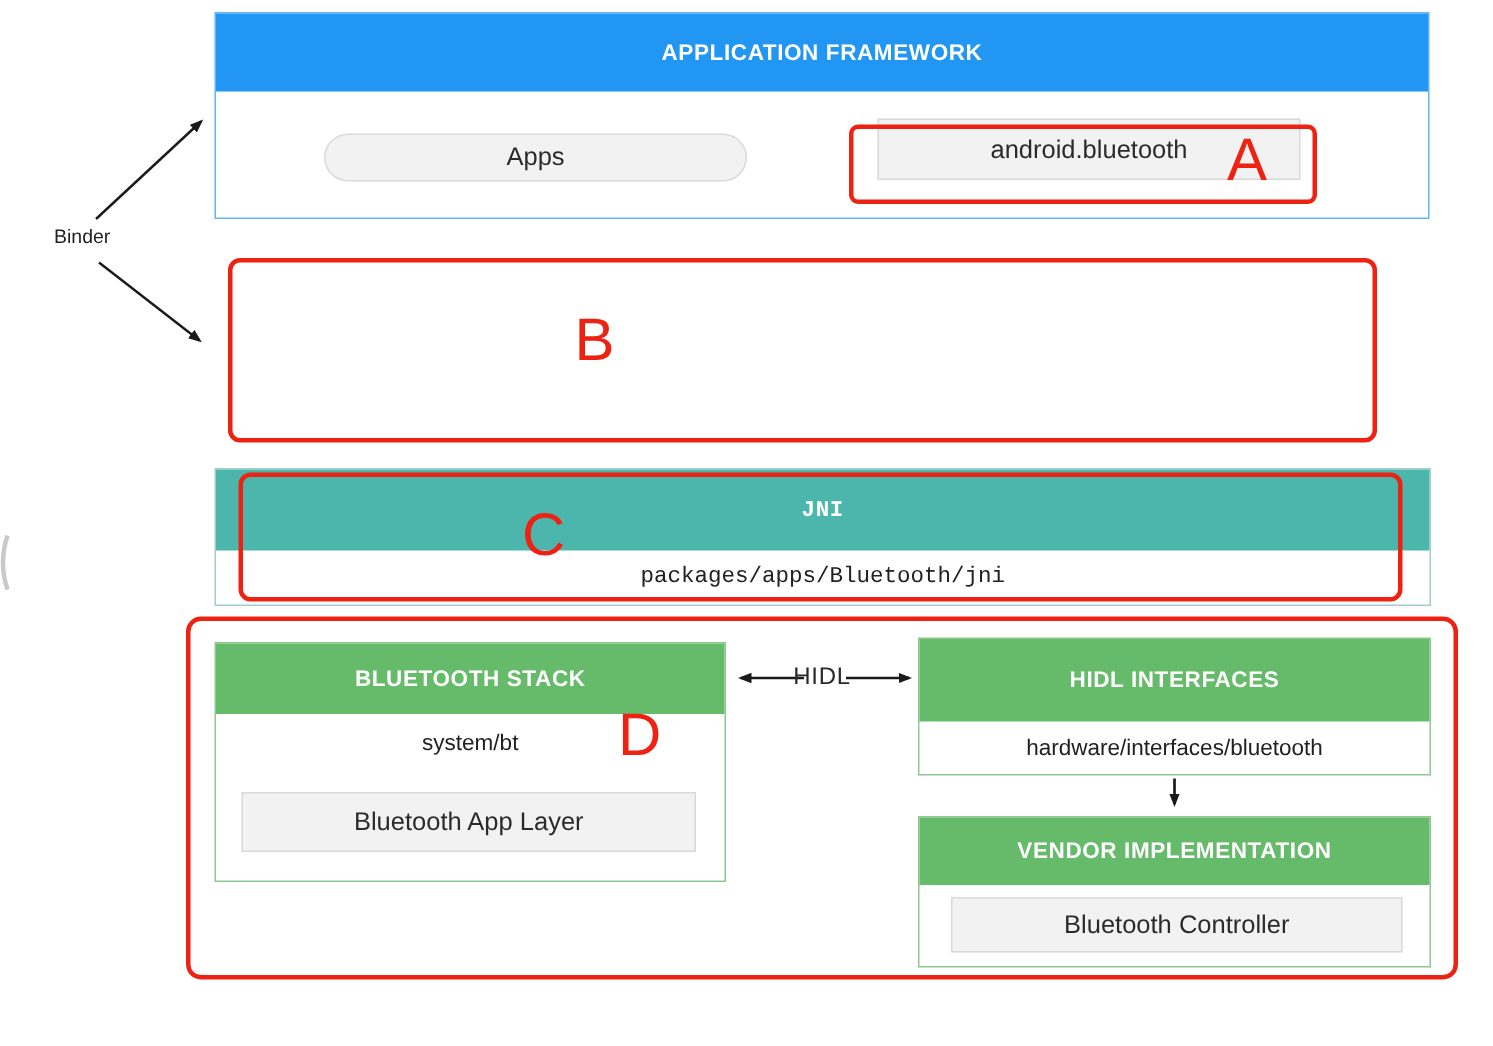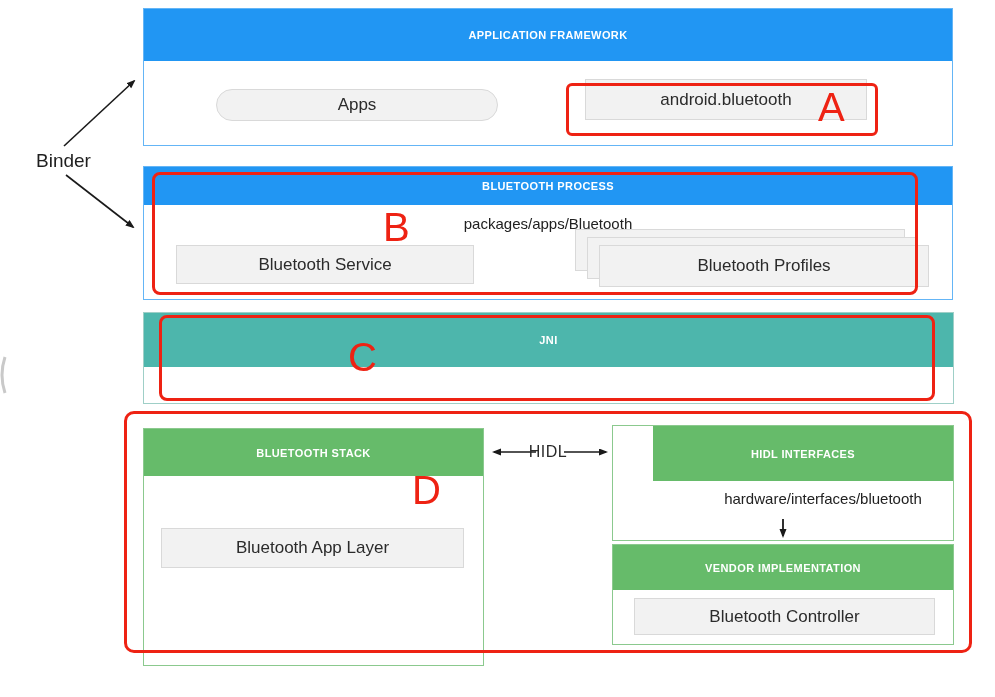--- a/index.html
+++ b/index.html
@@ -3,24 +3,24 @@
 <meta charset="utf-8">
 <style>
   html,body{margin:0;padding:0;background:#fff;}
   #canvas{
     position:relative;width:995px;height:697px;background:#fff;overflow:hidden;
     font-family:"Liberation Sans",sans-serif;color:#212121;
   }
   .container{position:absolute;background:#fff;box-sizing:border-box;}
   .hdr{
     display:flex;align-items:center;justify-content:center;
-    color:#fff;font-weight:bold;font-size:11px;letter-spacing:.4px;
+    color:#fff;font-weight:bold;font-size:15px;letter-spacing:.4px;
   }
   .blue-c{border:1px solid var(--blue_border);}
-  .teal-c{border:1px solid var(--teal_border);}
+  .teal-c{border:1px solid var(--teal_border);font-family:Liberation Mono, monospace;}
   .green-c{border:1px solid var(--green_border);}
   .blue-h{background:var(--blue);}
   .teal-h{background:var(--teal);}
   .green-h{background:var(--green);}
   .box{
     position:absolute;background:var(--box_bg);border:1px solid var(--box_border);
     display:flex;align-items:center;justify-content:center;
     font-size:17px;color:#2b2b2b;box-sizing:border-box;
   }
   .path-text{
@@ -28,21 +28,21 @@
     font-size:15px;color:#212121;
   }
   .red-rect{
     position:absolute;border:3px solid var(--red);border-radius:8px;
     box-sizing:border-box;z-index:5;pointer-events:none;
   }
   .ann-letter{
     position:absolute;color:var(--red);font-size:40px;line-height:1;z-index:6;
   }
   #arrow-layer{position:absolute;left:0;top:0;z-index:4;pointer-events:none;}
-  .small-label{position:absolute;font-size:19px;color:#1f1f1f;}
+  .small-label{position:absolute;font-size:13px;color:#1f1f1f;}
   #hidl-label{
     position:absolute;left:524px;top:443px;width:48px;text-align:center;
     font-size:16px;color:#2a2a2a;letter-spacing:.5px;z-index:4;
   }
   #caption{position:absolute;left:8px;top:656px;font-size:21px;color:#202124;}
   #caption .bold{font-weight:bold;}
 </style>
 </head>
 <body>
 
@@ -63,41 +63,35 @@
     <line x1="783" y1="519" x2="783" y2="536" stroke="#1a1a1a" stroke-width="1.8" marker-end="url(#ah)"></line>
     <path d="M5,357 C1,369 1,381 5,393" stroke="#c9c9c9" stroke-width="3" fill="none"></path>
   </svg>
 
   <div class="container blue-c" style="left:143px;top:8px;width:810px;height:138px;">
     <div class="hdr blue-h" style="height:52px;">APPLICATION FRAMEWORK</div>
     <div class="box" style="left:72px;top:80px;width:282px;height:32px;border-radius:19px;">Apps</div>
     <div class="box" style="left:441px;top:70px;width:282px;height:41px;">android.bluetooth</div>
   </div>
 
-  <div class="container blue-c" style="left:143px;top:166px;width:810px;height:134px;">
-    <div class="hdr blue-h" style="height:38px;">BLUETOOTH PROCESS</div>
-    <div class="path-text" style="top:48px;">packages/apps/Bluetooth</div>
-    <div class="box" style="left:32px;top:78px;width:298px;height:39px;">Bluetooth Service</div>
-    <div class="box" style="left:431px;top:62px;width:330px;height:42px;"></div>
-    <div class="box" style="left:443px;top:70px;width:330px;height:42px;"></div>
-    <div class="box" style="left:455px;top:78px;width:330px;height:42px;">Bluetooth Profiles</div>
-  </div>
 
   <div class="container teal-c" style="left:143px;top:312px;width:811px;height:92px;">
     <div class="hdr teal-h" style="height:54px;">JNI</div>
+    <div class="path-text" style="top:63px;">packages/apps/Bluetooth/jni</div>
   </div>
 
-  <div class="container green-c" style="left:143px;top:428px;width:341px;height:238px;">
+  <div class="container green-c" style="left:143px;top:428px;width:341px;height:160px;">
     <div class="hdr green-h" style="height:47px;">BLUETOOTH STACK</div>
+    <div class="path-text" style="top:58px;">system/bt</div>
     <div class="box" style="left:17px;top:99px;width:303px;height:40px;">Bluetooth App Layer</div>
   </div>
 
   <div id="hidl-label">HIDL</div>
 
-  <div class="container green-c" style="left:612px;top:425px;width:342px;height:116px;padding-left:40px;">
+  <div class="container green-c" style="left:612px;top:425px;width:342px;height:92px;">
     <div class="hdr green-h" style="height:55px;">HIDL INTERFACES</div>
     <div class="path-text" style="top:64px;">hardware/interfaces/bluetooth</div>
   </div>
 
   <div class="container green-c" style="left:612px;top:544px;width:342px;height:101px;">
     <div class="hdr green-h" style="height:45px;">VENDOR IMPLEMENTATION</div>
     <div class="box" style="left:21px;top:53px;width:301px;height:37px;">Bluetooth Controller</div>
   </div>
 
   <div class="red-rect" style="left:566px;top:83px;width:312px;height:53px;border-radius:6px;"></div>

